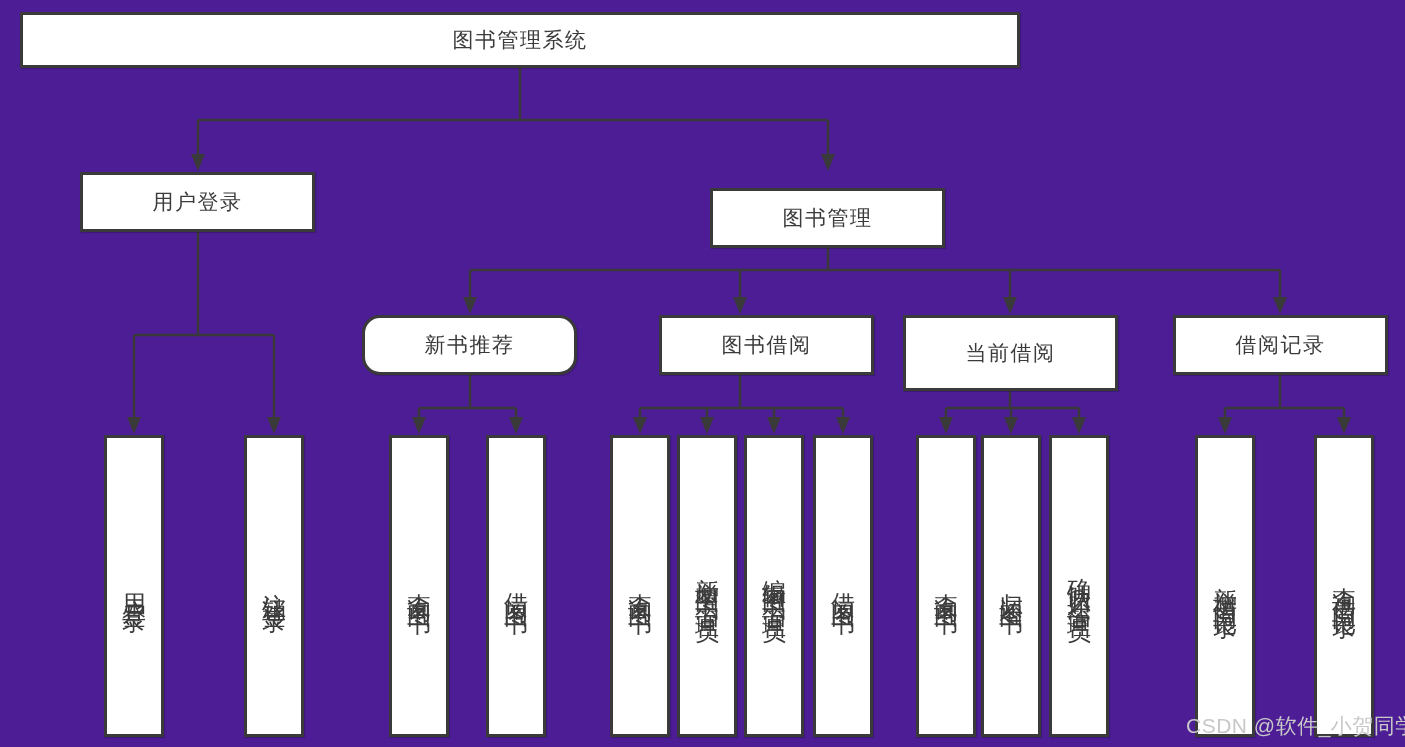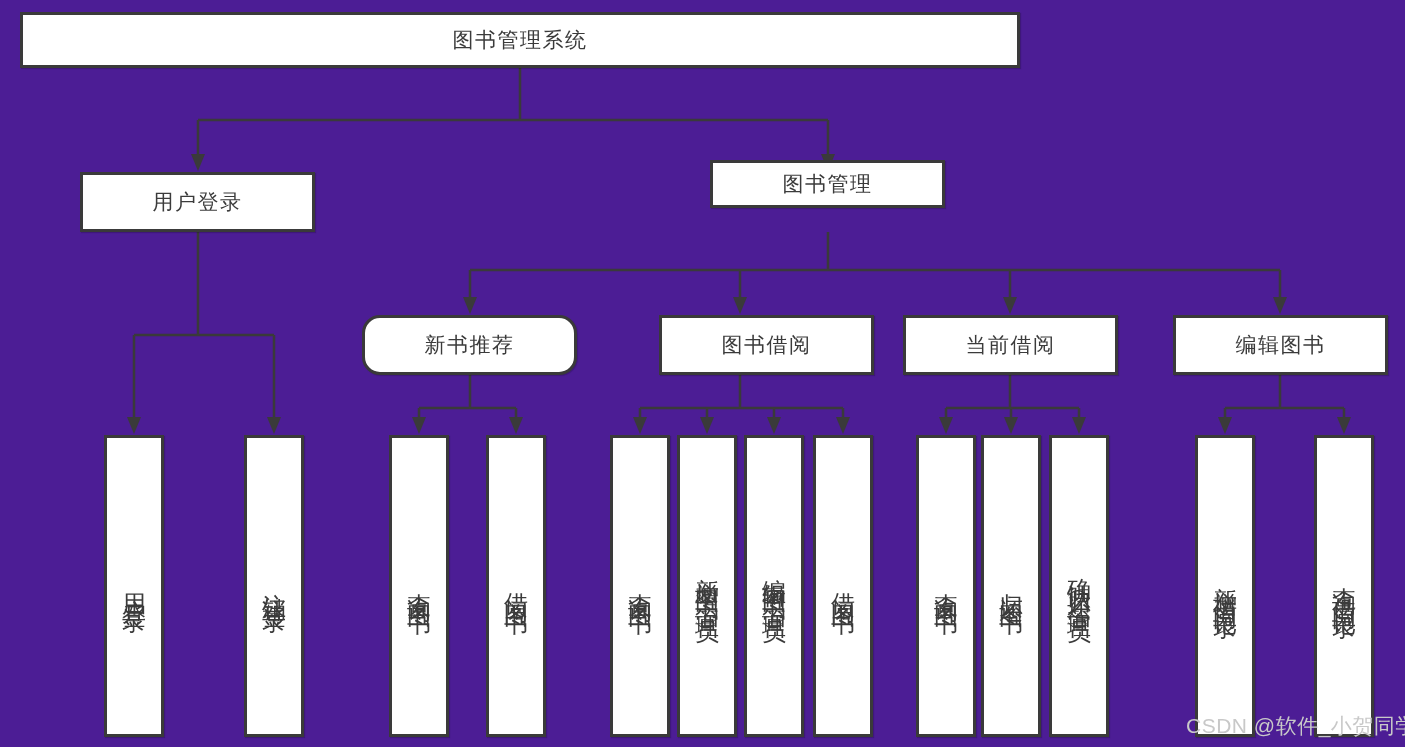--- a/index.html
+++ b/index.html
@@ -87,26 +87,26 @@
       <polygon points="1004,417 1018,417 1011,434"></polygon>
       <polygon points="1072,417 1086,417 1079,434"></polygon>
       <polygon points="1218,417 1232,417 1225,434"></polygon>
       <polygon points="1337,417 1351,417 1344,434"></polygon>
     </g>
   </svg>
 
   <div class="box h" style="left:20px; top:12px; width:1000px; height:56px;">图书管理系统</div>
 
   <div class="box h" style="left:80px; top:172px; width:235px; height:60px;">用户登录</div>
-  <div class="box h" style="left:710px; top:160px; width:235px; height:48px;">图书管理</div>
+  <div class="box h" style="left:710px; top:188px; width:235px; height:60px;">图书管理</div>
 
   <div class="box h" style="left:362px; top:315px; width:215px; height:60px;border-radius:18px;">新书推荐</div>
   <div class="box h" style="left:659px; top:315px; width:215px; height:60px;">图书借阅</div>
-  <div class="box h" style="left:903px; top:315px; width:215px; height:60px;">当前借阅</div>
-  <div class="box h" style="left:1173px; top:315px; width:215px; height:60px;">编辑图书</div>
+  <div class="box h" style="left:903px; top:315px; width:215px; height:76px;">当前借阅</div>
+  <div class="box h" style="left:1173px; top:315px; width:215px; height:60px;">借阅记录</div>
 
   <div class="box v" style="left:104px; top:435px; width:60px; height:302px;">用户登录</div>
   <div class="box v" style="left:244px; top:435px; width:60px; height:302px;">注销登录</div>
 
   <div class="box v" style="left:389px; top:435px; width:60px; height:302px;">查询图书</div>
   <div class="box v" style="left:486px; top:435px; width:60px; height:302px;">借阅图书</div>
 
   <div class="box v" style="left:610px; top:435px; width:60px; height:302px;">查询图书</div>
   <div class="box v" style="left:677px; top:435px; width:60px; height:302px;">新增图书（管理员）</div>
   <div class="box v" style="left:744px; top:435px; width:60px; height:302px;">编辑图书（管理员）</div>

